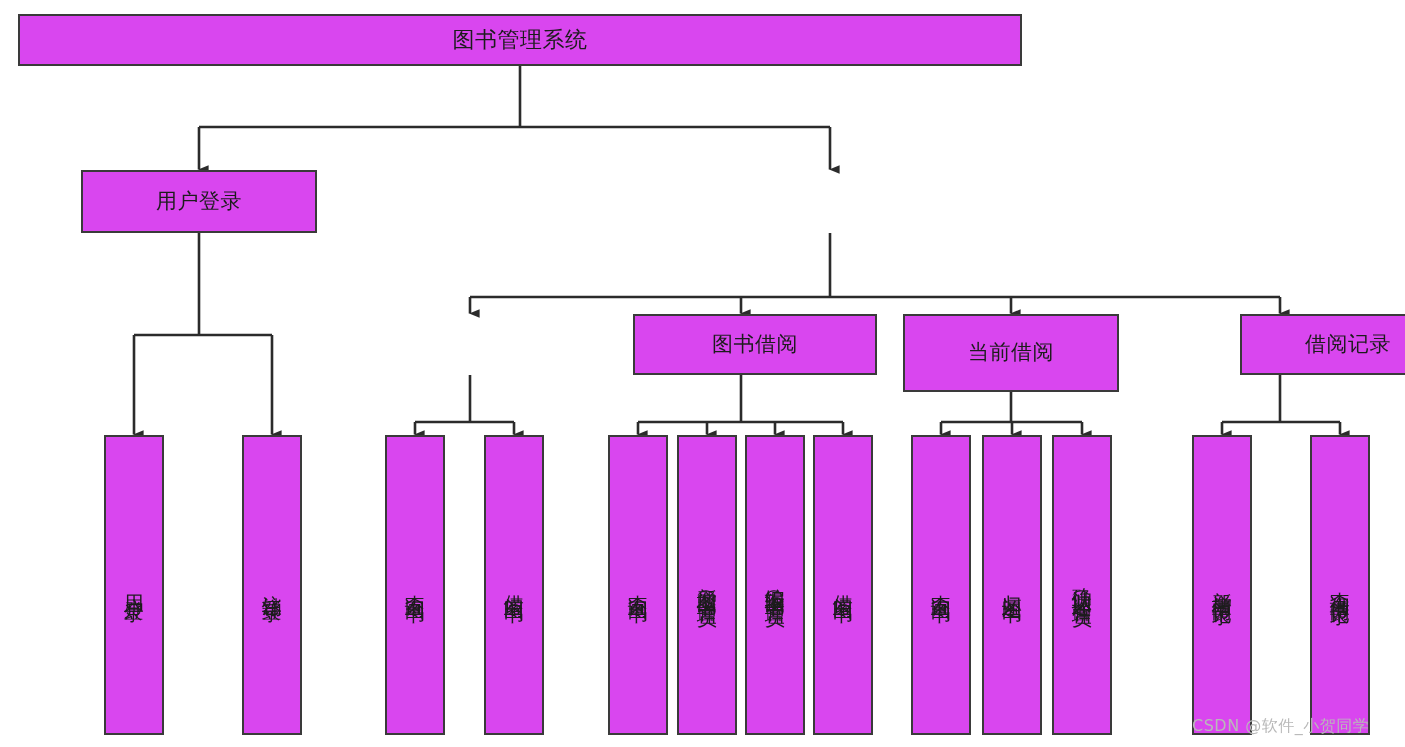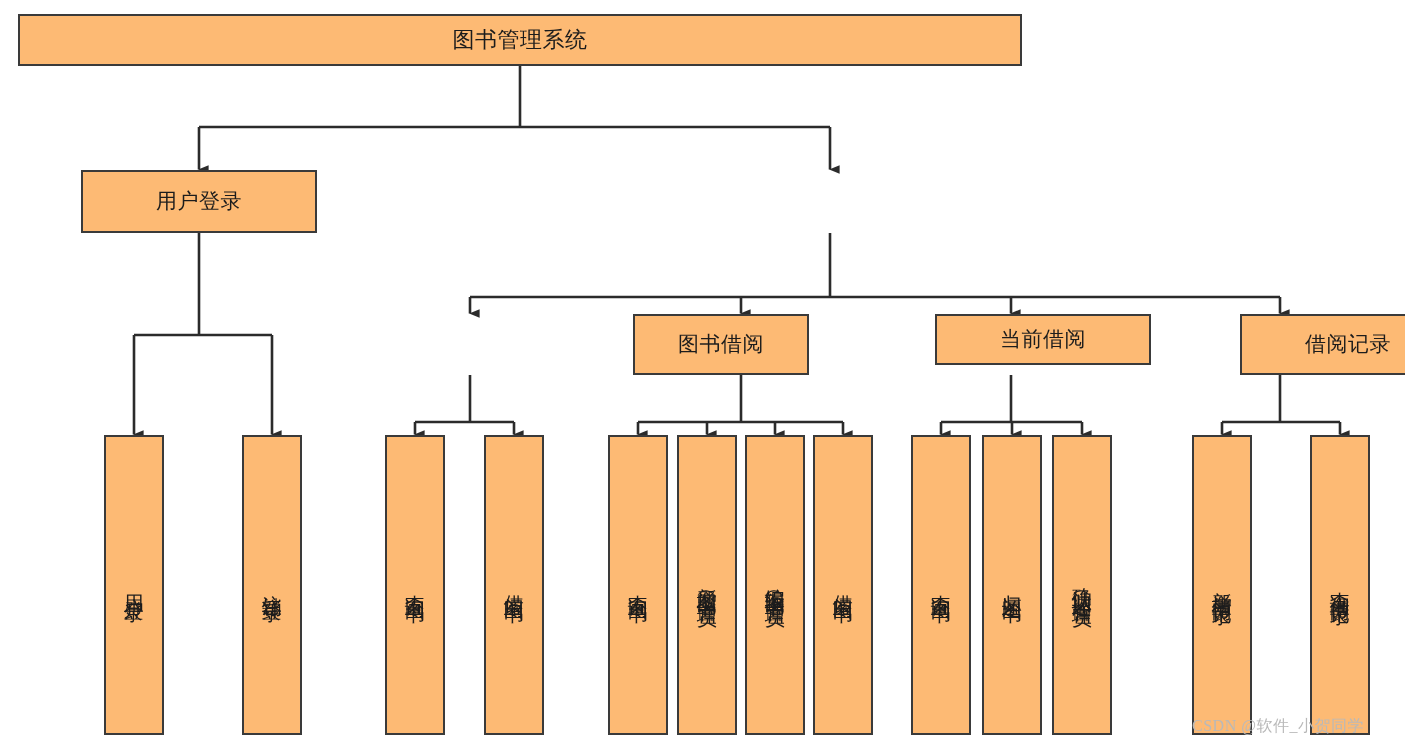--- a/index.html
+++ b/index.html
@@ -19,21 +19,21 @@
   #wires{
     position:absolute;
     left:0; top:0;
     width:1405px;
     height:747px;
     pointer-events:none;
   }
   .node{
     position:absolute;
     box-sizing:border-box;
-    background:#fdba74;
+    background:#d946ef;
     border:2px solid #3a3a3a;
     display:flex;
     align-items:center;
     justify-content:center;
     z-index:2;
   }
   .node .label{
     font-size:21px;
     line-height:1.12;
     letter-spacing:.5px;
@@ -119,24 +119,24 @@
   </svg>
 
   <div class="node root" id="node-root" style="left: 18px; top: 14px; width: 1004px; height: 52px;">
     <span class="label">图书管理系统</span>
   </div>
 
   <div class="node" id="node-user-login" style="left: 81px; top: 170px; width: 236px; height: 63px;">
     <span class="label">用户登录</span>
   </div>
 
-  <div class="node" id="node-book-borrow" style="left: 633px; top: 314px; width: 176px; height: 61px;">
+  <div class="node" id="node-book-borrow" style="left: 633px; top: 314px; width: 244px; height: 61px;">
     <span class="label">图书借阅</span>
   </div>
-  <div class="node" id="node-current-borrow" style="left: 903px; top: 314px; width: 216px; height: 51px; margin-left: 32px;">
+  <div class="node" id="node-current-borrow" style="left: 903px; top: 314px; width: 216px; height: 78px;">
     <span class="label">当前借阅</span>
   </div>
   <div class="node" id="node-borrow-record" style="left: 1224px; top: 314px; width: 216px; height: 61px; margin-left: 16px;">
     <span class="label">借阅记录</span>
   </div>
 
   <div id="leaf-layer">
       <div class="node vertical" id="node-leaf-user-login" style="left: 104px; top: 435px; width: 60px; height: 300px;">
         <span class="label">用户登录</span>
       </div>
@@ -171,15 +171,15 @@
         <span class="label">确认归还（管理员）</span>
       </div>
       <div class="node vertical" id="node-leaf-add-record" style="left: 1192px; top: 435px; width: 60px; height: 300px;">
         <span class="label">新增借阅记录</span>
       </div>
       <div class="node vertical" id="node-leaf-query-record" style="left: 1310px; top: 435px; width: 60px; height: 300px;">
         <span class="label">查询借阅记录</span>
       </div>
     </div>
 
-  <div class="watermark" style="left: 1192px; top: 716px; font-family: Liberation Serif, serif;">CSDN @软件_小贺同学</div>
+  <div class="watermark" style="left: 1192px; top: 716px;">CSDN @软件_小贺同学</div>
 
 </div>
 
 </body></html>

